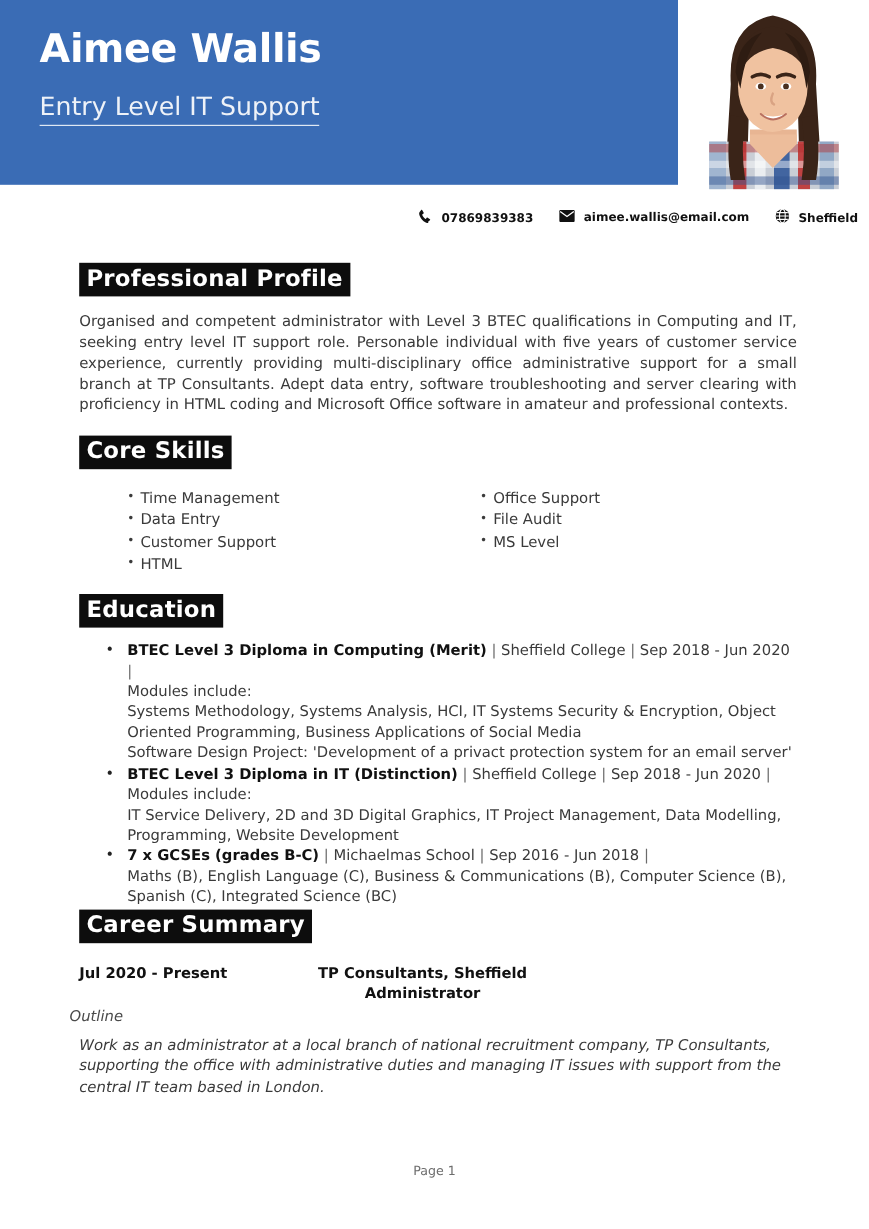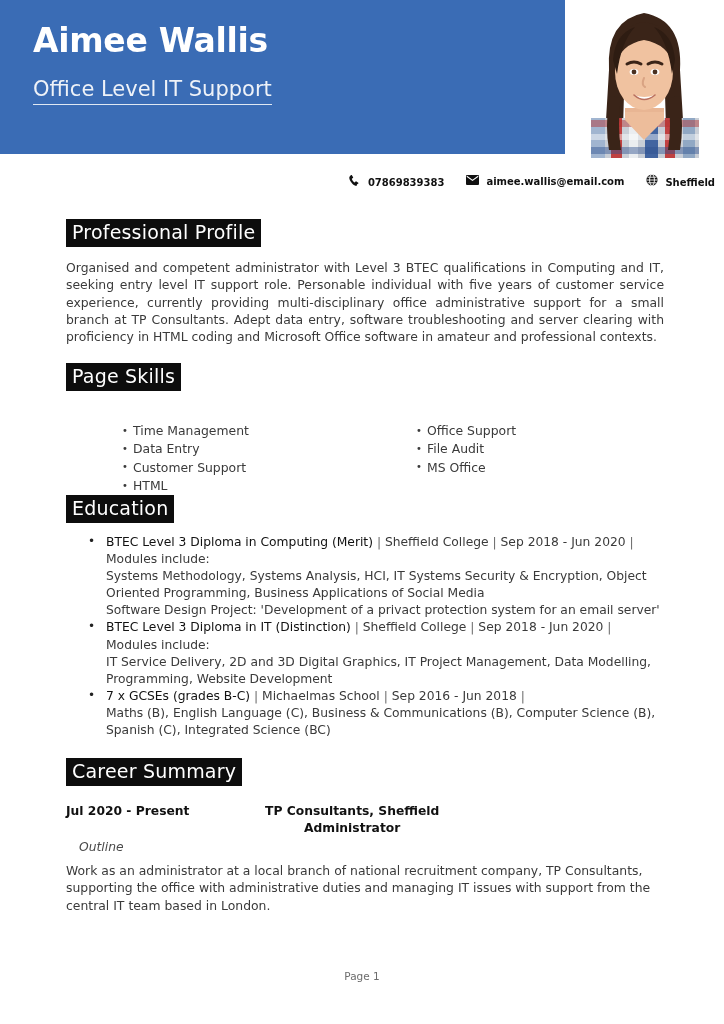--- a/index.html
+++ b/index.html
@@ -95,21 +95,21 @@
   }
   .contact-item .ct { vertical-align: middle; }
 
   
   .sec-head {
     position: absolute;
     left: 66px;
     background: #0d0d0d;
     color: #ffffff;
     font-size: 19px;
-    font-weight: normal;
+    font-weight: bold;
     letter-spacing: 0.2px;
     padding: 3px 6px 4px 6px;
     line-height: 1.08;
     white-space: nowrap;
   }
 
   .body-text {
     position: absolute;
     font-size: 12.4px;
     line-height: 17.3px;
@@ -118,21 +118,21 @@
   .justify { text-align: justify; }
 
   
   .skills-col {
     position: absolute;
     font-size: 12.4px;
     line-height: 18.4px;
     color: #3a3a3a;
   }
   .skills-col ul {
-    margin: 16px;
+    margin: 0;
     padding: 0;
     list-style: none;
   }
   .skills-col li {
     position: relative;
     padding-left: 11px;
   }
   .skills-col li:before {
     content: "\2022";
     position: absolute;
@@ -159,21 +159,21 @@
     margin-bottom: 0px;
   }
   .edu li:before {
     content: "\2022";
     position: absolute;
     left: 1px;
     top: -1px;
     font-size: 12px;
     color: #222222;
   }
-  .edu b { color: #111111; font-weight: normal; }
+  .edu b { color: #111111; font-weight: bold; }
   .edu .sep { color: #6b6b6b; }
 
   
   .career-block {
     position: absolute;
     left: 66px;
     top: 803px;
     width: 600px;
     font-size: 12.3px;
     line-height: 17px;
@@ -188,21 +188,21 @@
     color: #111111;
     white-space: nowrap;
   }
   .career-meta {
     font-weight: bold;
     color: #111111;
     text-align: center;
   }
   .career-outline-label {
     position: absolute;
-    left: 79px;
+    left: 58px;
     top: 840px;
     font-size: 12.3px;
     font-style: italic;
     color: #4a4a4a;
   }
 
   
   .footer {
     position: absolute;
     left: 0;
@@ -214,21 +214,21 @@
   }
 </style>
 </head>
 <body>
 
 <div class="page">
 
   <div class="header">
     <div class="header-band"></div>
     <div class="header-name">Aimee Wallis</div>
-    <div class="header-title">Office Level IT Support</div>
+    <div class="header-title">Entry Level IT Support</div>
 
     <div class="photo">
       <svg width="159" height="158" viewBox="0 0 159 158">
         <rect x="0" y="0" width="159" height="158" fill="#ffffff"></rect>
 
         <path d="M60 108 L60 132 Q79 142 99 132 L99 108 Z" fill="#e8b593"></path>
 
         <path d="M44 70 Q41 20 79 13 Q118 20 115 70 L118 120 Q110 132 101 128 L99 60 L60 60 L58 128 Q47 132 41 120 Z" fill="#3a2418"></path>
 
         <rect x="26" y="118" width="108" height="40" fill="#c9ced6"></rect>
@@ -299,36 +299,36 @@
             <path d="M.6 6h10.8M1.5 3.2h9M1.5 8.8h9" stroke="#fff" stroke-width=".9"></path>
           </svg>
       </span>
       <span class="ct">Sheffield</span>
     </span>
   </div>
 
   <div class="sec-head" style="top:219px;">Professional Profile</div>
   <div class="body-text justify" style="left:66px; top:259px; width:598px;">Organised and competent administrator with Level 3 BTEC qualifications in Computing and IT, seeking entry level IT support role. Personable individual with five years of customer service experience, currently providing multi-disciplinary office administrative support for a small branch at TP Consultants. Adept data entry, software troubleshooting and server clearing with proficiency in HTML coding and Microsoft Office software in amateur and professional contexts.</div>
 
-  <div class="sec-head" style="top:363px;">Page Skills</div>
+  <div class="sec-head" style="top:363px;">Core Skills</div>
 
   <div class="skills-col" style="left:106px; top:406px; width:260px;">
     <ul>
       <li>Time Management</li>
       <li>Data Entry</li>
       <li>Customer Support</li>
       <li>HTML</li>
     </ul>
   </div>
 
   <div class="skills-col" style="left:400px; top:406px; width:260px;">
     <ul>
       <li>Office Support</li>
       <li>File Audit</li>
-      <li>MS Office</li>
+      <li>MS Level</li>
     </ul>
   </div>
 
   <div class="sec-head" style="top:495px;">Education</div>
 
   <div class="edu">
     <ul>
 
       <li>
         <span><b>BTEC Level 3 Diploma in Computing (Merit)</b></span><span class="sep"> | </span><span>Sheffield College</span><span class="sep"> | </span><span>Sep 2018 - Jun 2020</span><span class="sep"> |</span><br>
@@ -358,19 +358,19 @@
       <div class="career-dates">Jul 2020 - Present</div>
       <div>
         <div class="career-meta">TP Consultants, Sheffield</div>
         <div class="career-meta">Administrator</div>
       </div>
     </div>
   </div>
 
   <div class="career-outline-label">Outline</div>
 
-  <div class="body-text" style="left:66px; top:862px; width:598px;">Work as an administrator at a local branch of national recruitment company, TP Consultants, supporting the office with administrative duties and managing IT issues with support from the central IT team based in London.</div>
+  <div class="body-text" style="left:66px; top:862px; width:598px;font-style:italic;">Work as an administrator at a local branch of national recruitment company, TP Consultants, supporting the office with administrative duties and managing IT issues with support from the central IT team based in London.</div>
 
   <div class="footer">
     <span>Page 1</span>
   </div>
 
 </div>
 
 </body></html>

